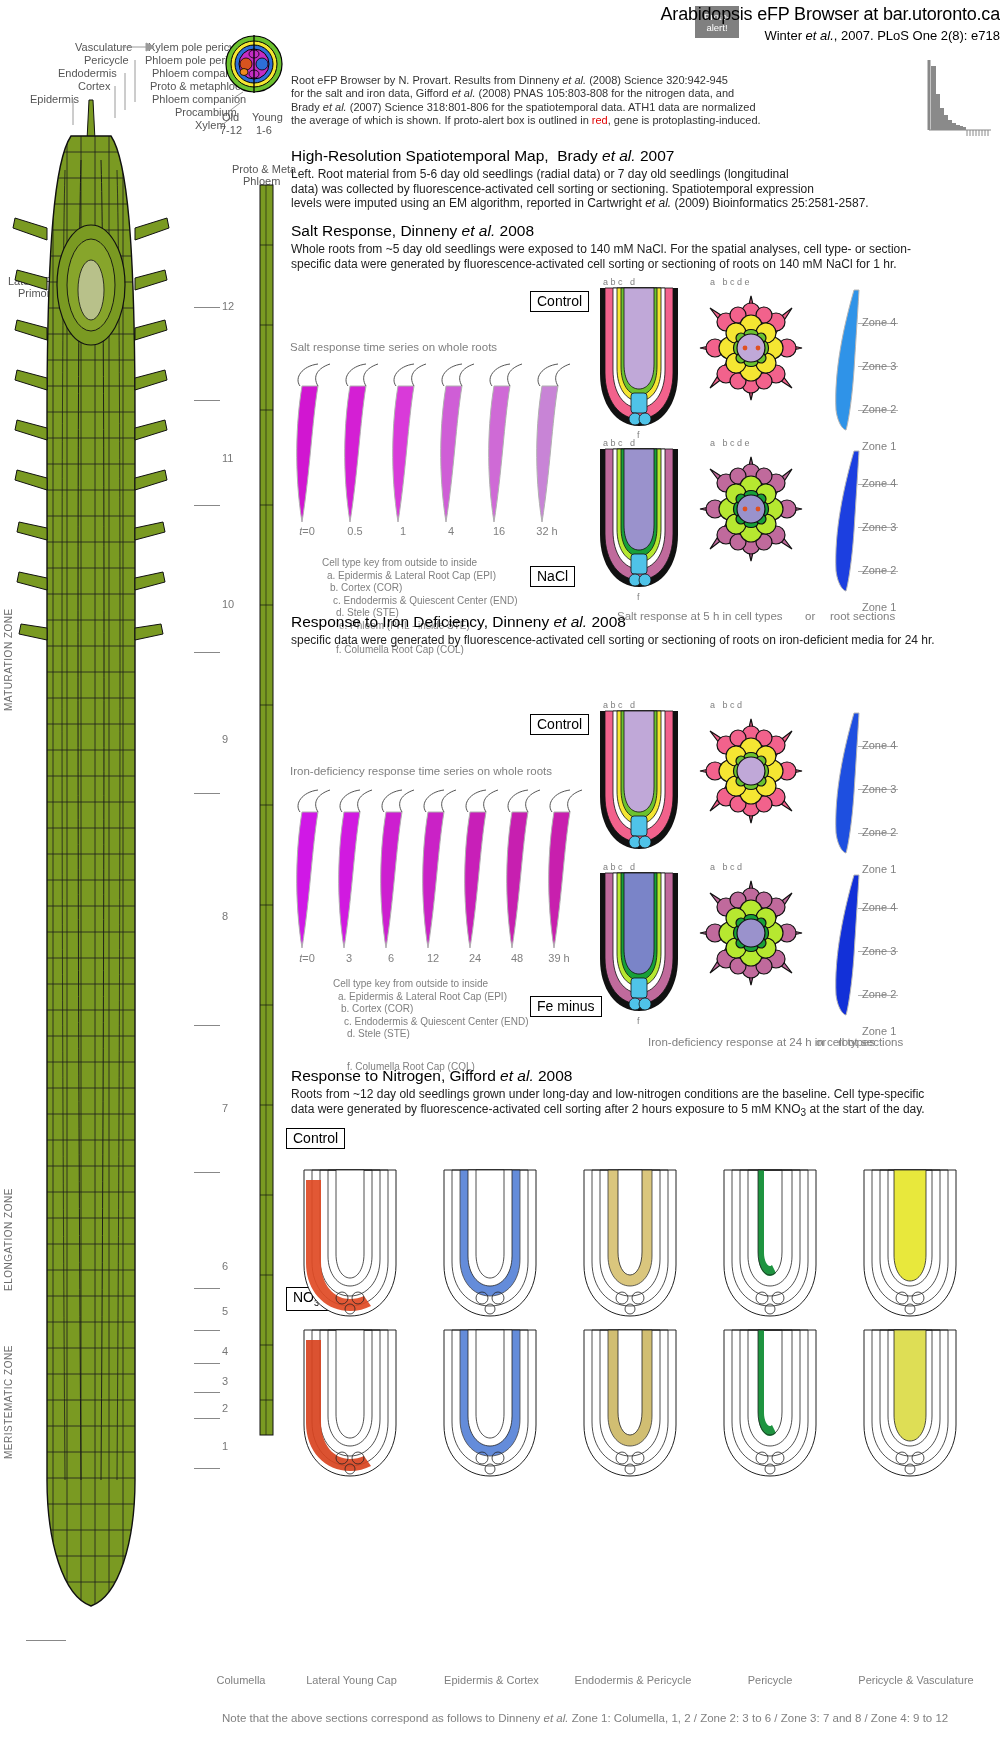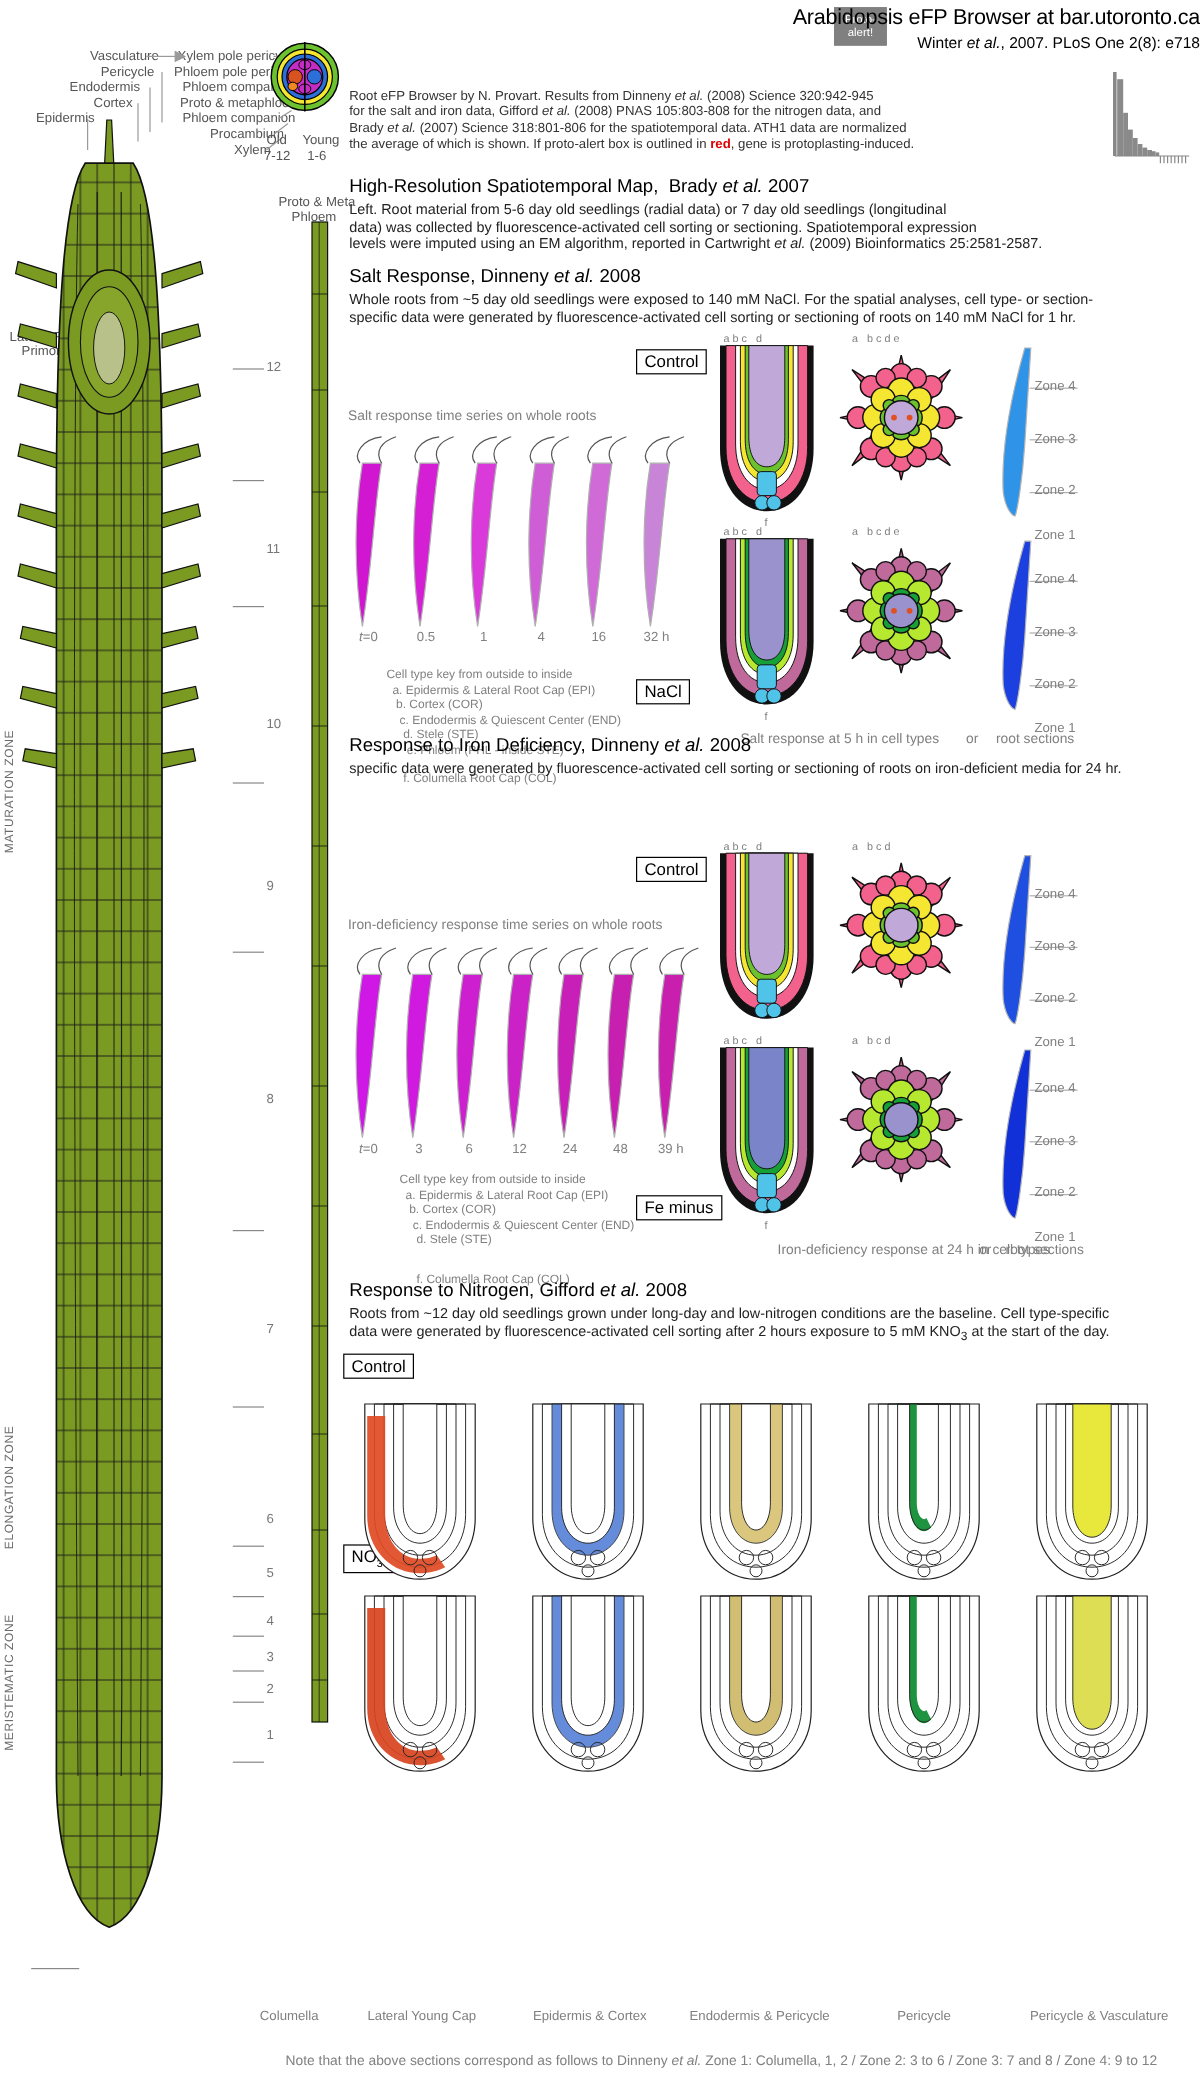--- a/index.html
+++ b/index.html
@@ -20,21 +20,21 @@
     left:695px; top:6px; width:44px; height:32px;
     background:#808080; color:#fff; font-size:9.5px;
     line-height:11px; text-align:center; padding-top:4px;
     border:1px solid #808080;
   }
   #app-title { left:570px; top:4px; width:430px; text-align:right; font-size:18px; letter-spacing:-0.2px;}
   #app-cite  { left:570px; top:28px; width:430px; text-align:right; font-size:13px;}
 
   
   #intro { left:291px; top:74px; width:600px; font-size:11px; line-height:13.4px; color:#333;}
-  #intro .red { color:#e00000; font-weight:bold; }
+  #intro .red { color:#e00000; font-weight:normal; }
 
   
   #histogram { left:925px; top:60px; width:70px; height:75px;}
   
   .sect-title { font-size:15.5px; }
   .sect-body  { font-size:12px; line-height:14.5px; color:#222;}
 
   
   .cond-box {
     border:1.5px solid #000; background:#fff;
@@ -857,13 +857,13 @@
   </g>
 </svg>
 
 <div class="ncap" style="left:206px; top:1674px; width:70px;">Columella</div>
 <div class="ncap" style="left:294px; top:1674px; width:115px;">Lateral Young Cap</div>
 <div class="ncap" style="left:434px; top:1674px; width:115px;">Epidermis &amp; Cortex</div>
 <div class="ncap" style="left:560px; top:1674px; width:146px;">Endodermis &amp; Pericycle</div>
 <div class="ncap" style="left:722px; top:1674px; width:96px;">Pericycle</div>
 <div class="ncap" style="left:838px; top:1674px; width:156px;">Pericycle &amp; Vasculature</div>
 
-<div class="abs caption" style="left:238px; top:1712px; width:760px;">Note that the above sections correspond as follows to Dinneny <i>et al.</i> Zone 1: Columella, 1, 2 / Zone 2: 3 to 6 / Zone 3: 7 and 8 / Zone 4: 9 to 12</div>
+<div class="abs caption" style="left:222px; top:1712px; width:760px;">Note that the above sections correspond as follows to Dinneny <i>et al.</i> Zone 1: Columella, 1, 2 / Zone 2: 3 to 6 / Zone 3: 7 and 8 / Zone 4: 9 to 12</div>
 
 </body></html>

